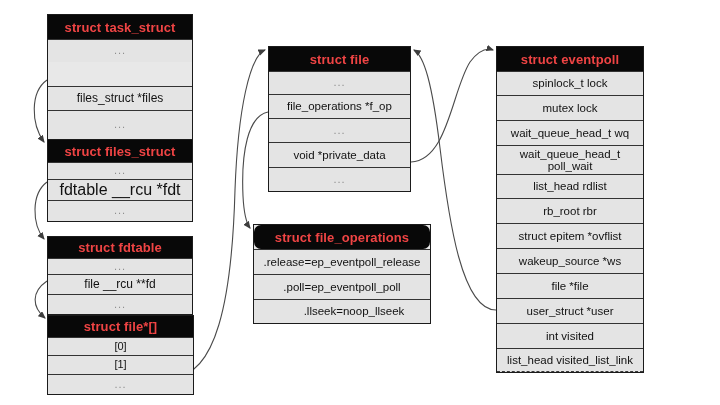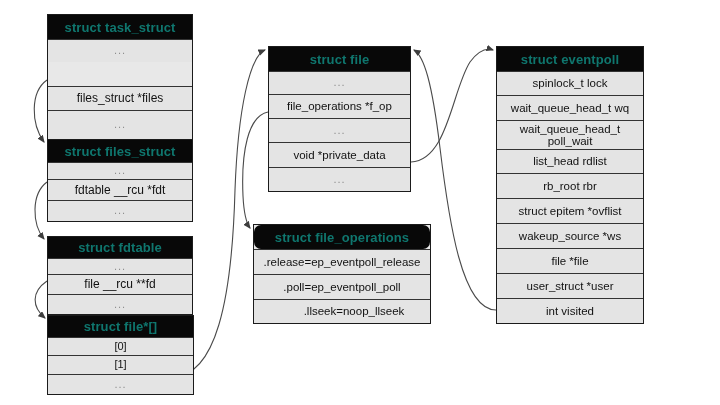--- a/index.html
+++ b/index.html
@@ -26,21 +26,21 @@
   }
   .struct-box {
     position: absolute;
     box-sizing: border-box;
     border: 1.5px solid #1b1b1b;
     background: #e8e8e8;
     z-index: 10;
   }
   .struct-header {
     background: #080808;
-    color: #0f766e;
+    color: #ef4444;
     font-weight: bold;
     text-align: center;
     box-sizing: border-box;
     display: flex;
     align-items: center;
     justify-content: center;
     letter-spacing: 0.1px;
   }
   .struct-row {
     background: #e4e4e4;
@@ -97,21 +97,21 @@
   <div class="struct-box" id="box-task_struct">
     <div class="struct-header" style="height:24px;font-size:13px;">struct task_struct</div>
     <div class="struct-row ellipsis" style="height:23px;">...</div>
     <div class="struct-row" style="height:24px;font-size:12px;margin-top:24px;">files_struct *files</div>
     <div class="struct-row ellipsis" style="height:29px;">...</div>
   </div>
 
   <div class="struct-box" id="box-files_struct">
     <div class="struct-header" style="height:22px;font-size:13px;">struct files_struct</div>
     <div class="struct-row ellipsis" style="height:17px;">...</div>
-    <div class="struct-row" style="height:21px;font-size:12px;">fdtable __rcu *fdt</div>
+    <div class="struct-row" style="height:21px;font-size:16px;">fdtable __rcu *fdt</div>
     <div class="struct-row ellipsis" style="height:21px;">...</div>
   </div>
 
   <div class="struct-box" id="box-fdtable">
     <div class="struct-header" style="height:21px;font-size:13px;">struct fdtable</div>
     <div class="struct-row ellipsis" style="height:16px;">...</div>
     <div class="struct-row" style="height:20px;font-size:12px;">file __rcu **fd</div>
     <div class="struct-row ellipsis" style="height:20px;">...</div>
   </div>
 
@@ -134,25 +134,27 @@
   <div class="struct-box" id="box-file_ops">
     <div class="struct-header" style="height:24px;font-size:13px;border-radius:7px;">struct file_operations</div>
     <div class="struct-row" style="height:25px;font-size:11.5px;">.release=ep_eventpoll_release</div>
     <div class="struct-row" style="height:25px;font-size:11.5px;">.poll=ep_eventpoll_poll</div>
     <div class="struct-row" style="height:24px;font-size:11.5px;padding-left:26px;">.llseek=noop_llseek</div>
   </div>
 
   <div class="struct-box" id="box-eventpoll">
     <div class="struct-header" style="height:24px;font-size:13px;">struct eventpoll</div>
     <div class="struct-row" style="height:24px;font-size:11.5px;">spinlock_t lock</div>
+    <div class="struct-row" style="height:25px;font-size:11.5px;">mutex lock</div>
     <div class="struct-row" style="height:25px;font-size:11.5px;">wait_queue_head_t wq</div>
     <div class="struct-row" style="height:29px;font-size:11.5px;">wait_queue_head_t
 poll_wait</div>
     <div class="struct-row" style="height:24px;font-size:11.5px;">list_head rdlist</div>
     <div class="struct-row" style="height:25px;font-size:11.5px;">rb_root rbr</div>
     <div class="struct-row" style="height:25px;font-size:11.5px;">struct epitem *ovflist</div>
     <div class="struct-row" style="height:25px;font-size:11.5px;">wakeup_source *ws</div>
     <div class="struct-row" style="height:25px;font-size:11.5px;">file *file</div>
     <div class="struct-row" style="height:25px;font-size:11.5px;">user_struct *user</div>
     <div class="struct-row" style="height:25px;font-size:11.5px;">int visited</div>
+    <div class="struct-row clipped" style="height:24px;font-size:11.5px;">list_head visited_list_link</div>
   </div>
 
 </div>
 
 </body></html>

